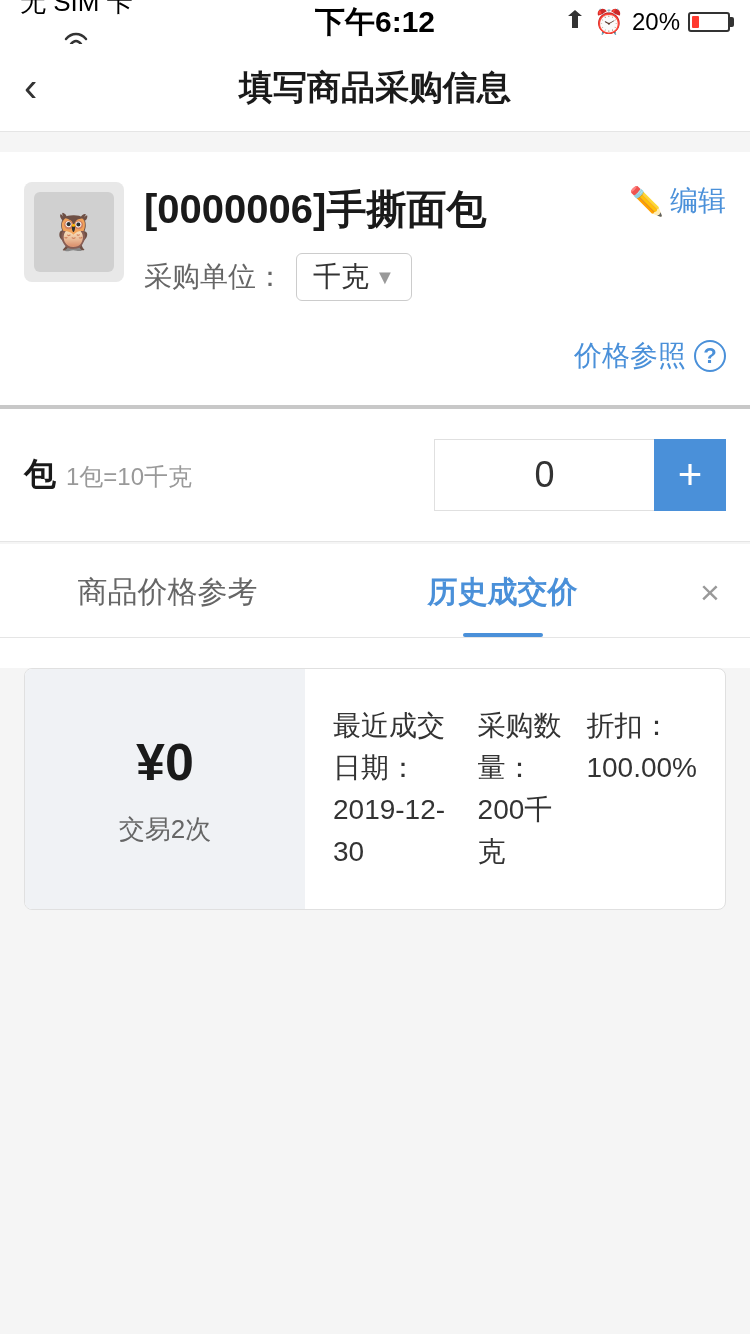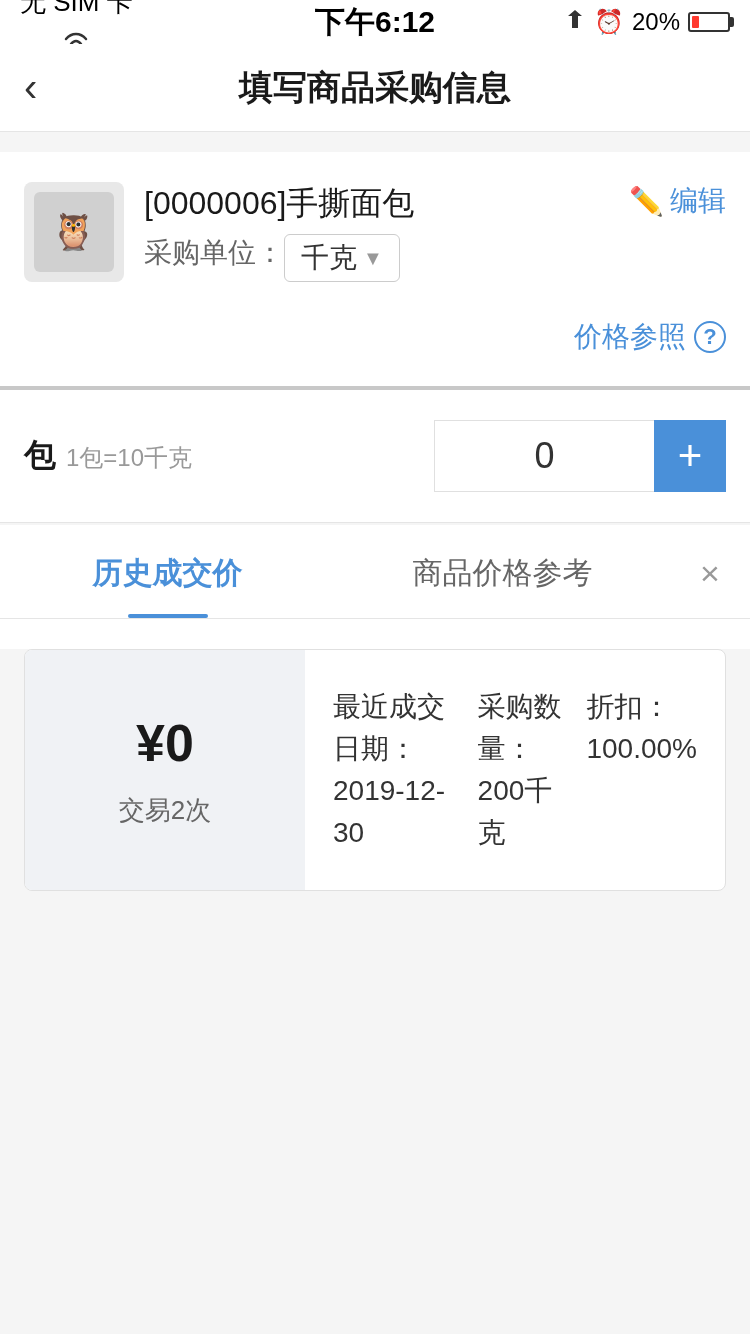--- a/index.html
+++ b/index.html
@@ -134,28 +134,29 @@
       display: flex;
       align-items: center;
       justify-content: center;
       color: #888;
       font-size: 32px;
     }
     .product-info {
       flex: 1;
     }
     .product-name {
-      font-size: 32px;
+      font-size: 40px;
       color: #1a1a1a;
-      font-weight: 400;
-      margin-bottom: 8px;
+      font-weight: 700;
+      margin-bottom: 16px;
     }
     .product-unit-row {
       display: flex;
-      gap: 0;
+      align-items: center;
+      gap: 12px;
     }
     .unit-label {
       font-size: 28px;
       color: #666;
     }
     .unit-select {
       border: 1px solid #ccc;
       border-radius: 6px;
       padding: 4px 16px;
       font-size: 28px;
@@ -438,25 +439,25 @@
     <span class="quantity-conversion">1包=10千克</span>
   </div>
   <div class="quantity-input-group">
     <input class="quantity-input" type="text" value="0" style="">
     <button class="quantity-plus">+</button>
   </div>
 </div>
 
 <div class="tab-section">
   <div class="tab-header">
+    <div class="tab-item">
+      <span>商品价格参考</span>
+    </div>
     <div class="tab-item active">
       <span>历史成交价</span>
-    </div>
-    <div class="tab-item">
-      <span>商品价格参考</span>
     </div>
     <div class="tab-close">×</div>
   </div>
 
   <div class="content-area">
     <div class="history-card">
       <div class="history-left">
         <div class="history-price">
           <span>¥</span><span>0</span>
         </div>

